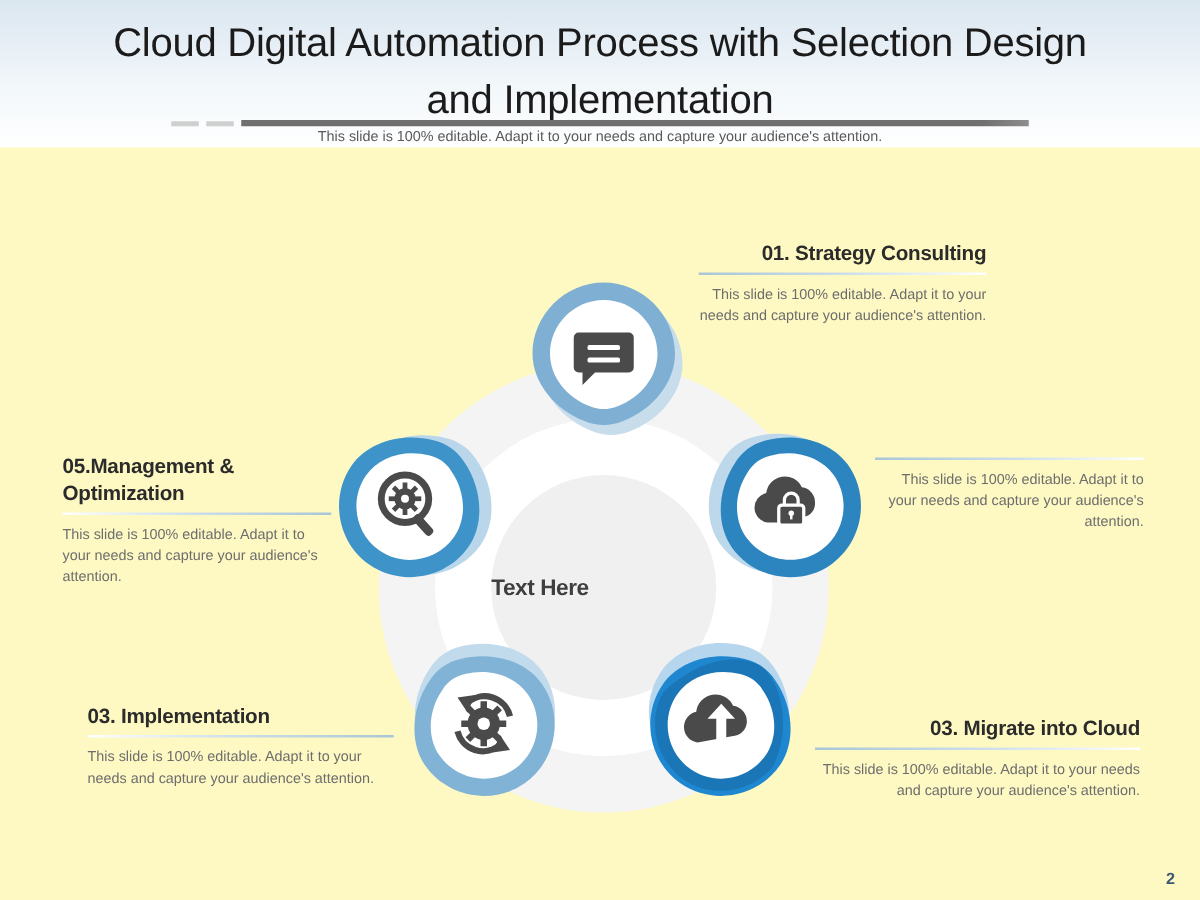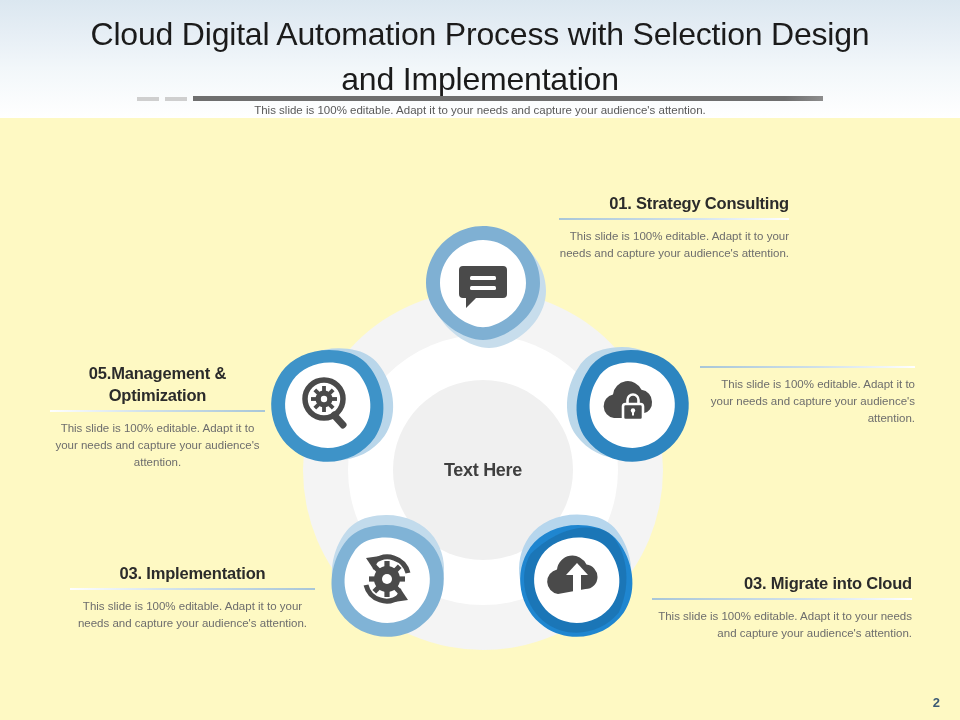--- a/index.html
+++ b/index.html
@@ -92,21 +92,21 @@
     background: #ffffff;
   }
   .center-circle {
     position: absolute;
     left: 393px; top: 250px;
     width: 180px; height: 180px;
     border-radius: 50%;
     background: #f0f0f0;
     display: flex;
     align-items: center;
-    justify-content: center;
+    justify-content: flex-start;
   }
   .center-label {
     font-size: 18px;
     font-weight: bold;
     color: #3f3f3f;
     letter-spacing: -0.3px;
   }
 
   
   .pin {
@@ -130,21 +130,21 @@
     margin: 4px 0 8px 0;
   }
   .rule.ltr { background: linear-gradient(to right, #a8c6d8 0%, #cfe0ea 55%, #ffffff 100%); }
   .rule.rtl { background: linear-gradient(to left,  #a8c6d8 0%, #cfe0ea 55%, #ffffff 100%); }
   .block p {
     margin: 0;
     font-size: 11.5px;
     color: #6d6d6d;
     line-height: 17px;
   }
-  .align-right { text-align: center; }
+  .align-right { text-align: left; }
   .align-left  { text-align: right; }
 
   .b1 { left: 559px; top: 192px; width: 230px; }
   .b2 { left: 700px; top: 362px; width: 215px; }
   .b3 { left: 652px; top: 562px; width: 260px; margin-top: 10px; }
   .b4 { left: 70px;  top: 562px; width: 245px; }
   .b5 { left: 50px;  top: 362px; width: 215px; }
 </style>
 </head>
 <body>

